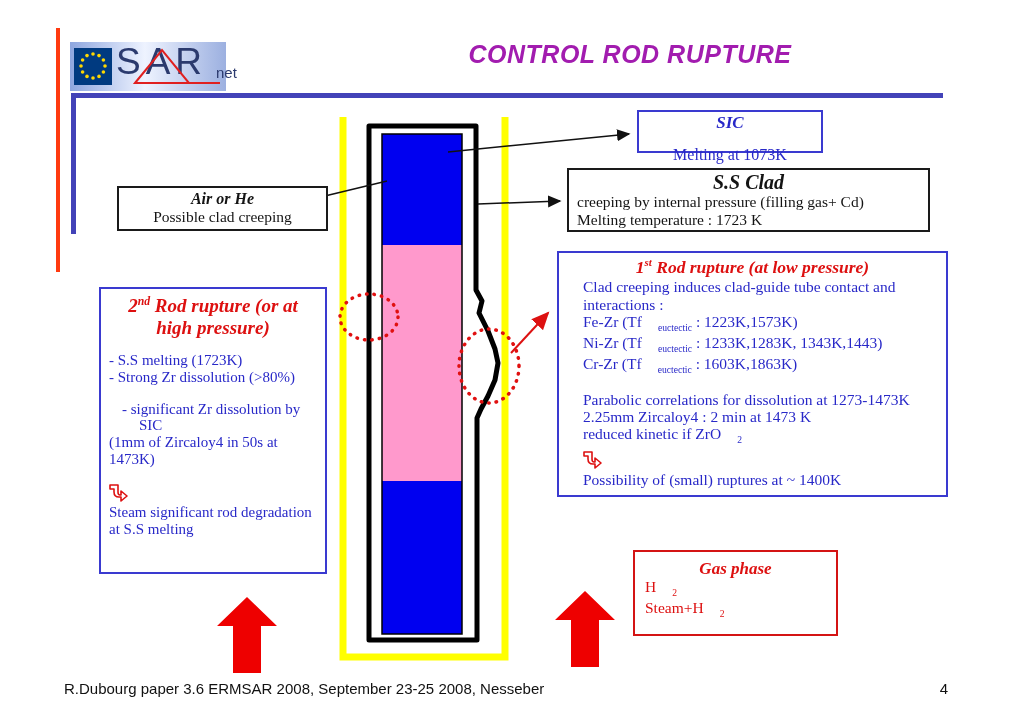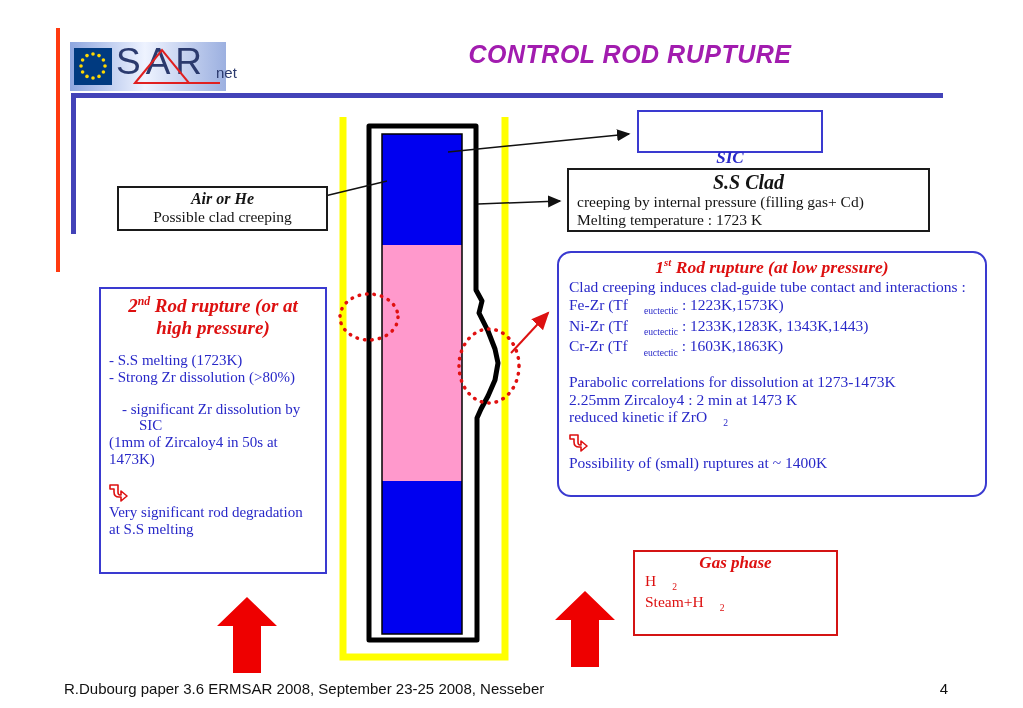--- a/index.html
+++ b/index.html
@@ -32,31 +32,31 @@
   .blue-border{border:2px solid #3a3ad0;}
   .black-border{border:2px solid #1a1a1a;}
   .red-border{border:2px solid #d41414;}
   .c-blue{color:#2828c8;}
   .c-black{color:#141414;}
   .c-red{color:#dd1010;}
   .box-title{font-weight:bold;font-style:italic;text-align:center;}
   sub{font-size:0.62em;margin-left:16px;}
   sup{font-size:0.62em;}
   #box-sic{left:637px;top:110px;width:186px;height:43px;text-align:center;padding-top:1px;}
-  #box-sic .box-title{font-size:17px;margin-top:35px;}
+  #box-sic .box-title{font-size:17px;}
   #box-sic .body{font-size:16px;margin-top:14px;}
   #box-ssclad{left:567px;top:168px;width:363px;height:64px;padding:1px 8px;font-size:15.5px;}
   #box-ssclad .box-title{font-size:20px;}
   #box-airhe{left:117px;top:186px;width:211px;height:45px;text-align:center;padding-top:2px;font-size:15.5px;}
   #box-airhe .box-title{font-size:16px;}
   #box-r2{left:99px;top:287px;width:228px;height:287px;padding:6px 8px;font-size:15px;}
   #box-r2 .box-title{font-size:19px;line-height:1.15;margin-bottom:13px;}
-  #box-r1{left:557px;top:251px;width:430px;height:246px;padding:3px 10px;font-size:15.5px;border-radius:14px;}
+  #box-r1{left:557px;top:251px;width:391px;height:246px;padding:3px 24px;font-size:15.5px;}
   #box-r1 .box-title{font-size:17.5px;margin-bottom:1px;}
-  #box-gas{left:633px;top:550px;width:205px;height:86px;padding:1px 10px;font-size:15.5px;}
+  #box-gas{left:633px;top:550px;width:205px;height:86px;padding:7px 10px;font-size:15.5px;}
   #box-gas .box-title{font-size:17px;}
   .callout p{margin:0;}
   .gap{margin-top:15px !important;}
   .hang{padding-left:30px;text-indent:-17px;}
   .bent-arrow{display:block;margin:4px 0 2px 0;}
   
   #footer-text{left:64px;top:680px;font-family:"Liberation Sans",sans-serif;font-size:15px;color:#111;}
   #page-number{left:928px;top:680px;width:20px;text-align:right;
     font-family:"Liberation Sans",sans-serif;font-size:15px;color:#111;}
 </style>
@@ -147,21 +147,21 @@
 
   <div class="abs callout blue-border c-blue" id="box-r2">
     <div class="box-title c-red"><span>2</span><sup>nd</sup><span> Rod rupture (or at high pressure)</span></div>
     <p>- S.S melting (1723K)</p>
     <p>- Strong Zr dissolution (&gt;80%)</p>
     <p class="gap hang">- significant Zr dissolution by SIC</p>
     <p>(1mm of Zircaloy4 in 50s at 1473K)</p>
     <svg class="bent-arrow gap" width="22" height="19">
       <path d="M4,1 L12,1 L12,8 Q12,11 14,11 L15,11 L15,7 L21,12 L15,17 L15,13 L13,13 Q8,13 8,8 L8,5 L4,5 Z" fill="#fff" stroke="#dd1111" stroke-width="1.6" stroke-linejoin="round" transform="translate(-3,1)"></path>
     </svg>
-    <p>Very significant rod degradation at S.S melting</p>
+    <p>Steam significant rod degradation at S.S melting</p>
   </div>
 
   <div class="abs callout blue-border c-blue" id="box-r1">
     <div class="box-title c-red"><span>1</span><sup>st</sup><span> Rod rupture (at low pressure)</span></div>
     <p>Clad creeping induces clad-guide tube contact and interactions :</p>
     <p><span>Fe-Zr (Tf</span><sub>euctectic</sub><span> : 1223K,1573K)</span></p>
     <p><span>Ni-Zr (Tf</span><sub>euctectic</sub><span> : 1233K,1283K, 1343K,1443)</span></p>
     <p><span>Cr-Zr (Tf</span><sub>euctectic</sub><span> : 1603K,1863K)</span></p>
     <p class="gap">Parabolic correlations for dissolution at 1273-1473K</p>
     <p>2.25mm Zircaloy4 : 2 min at 1473 K</p>

